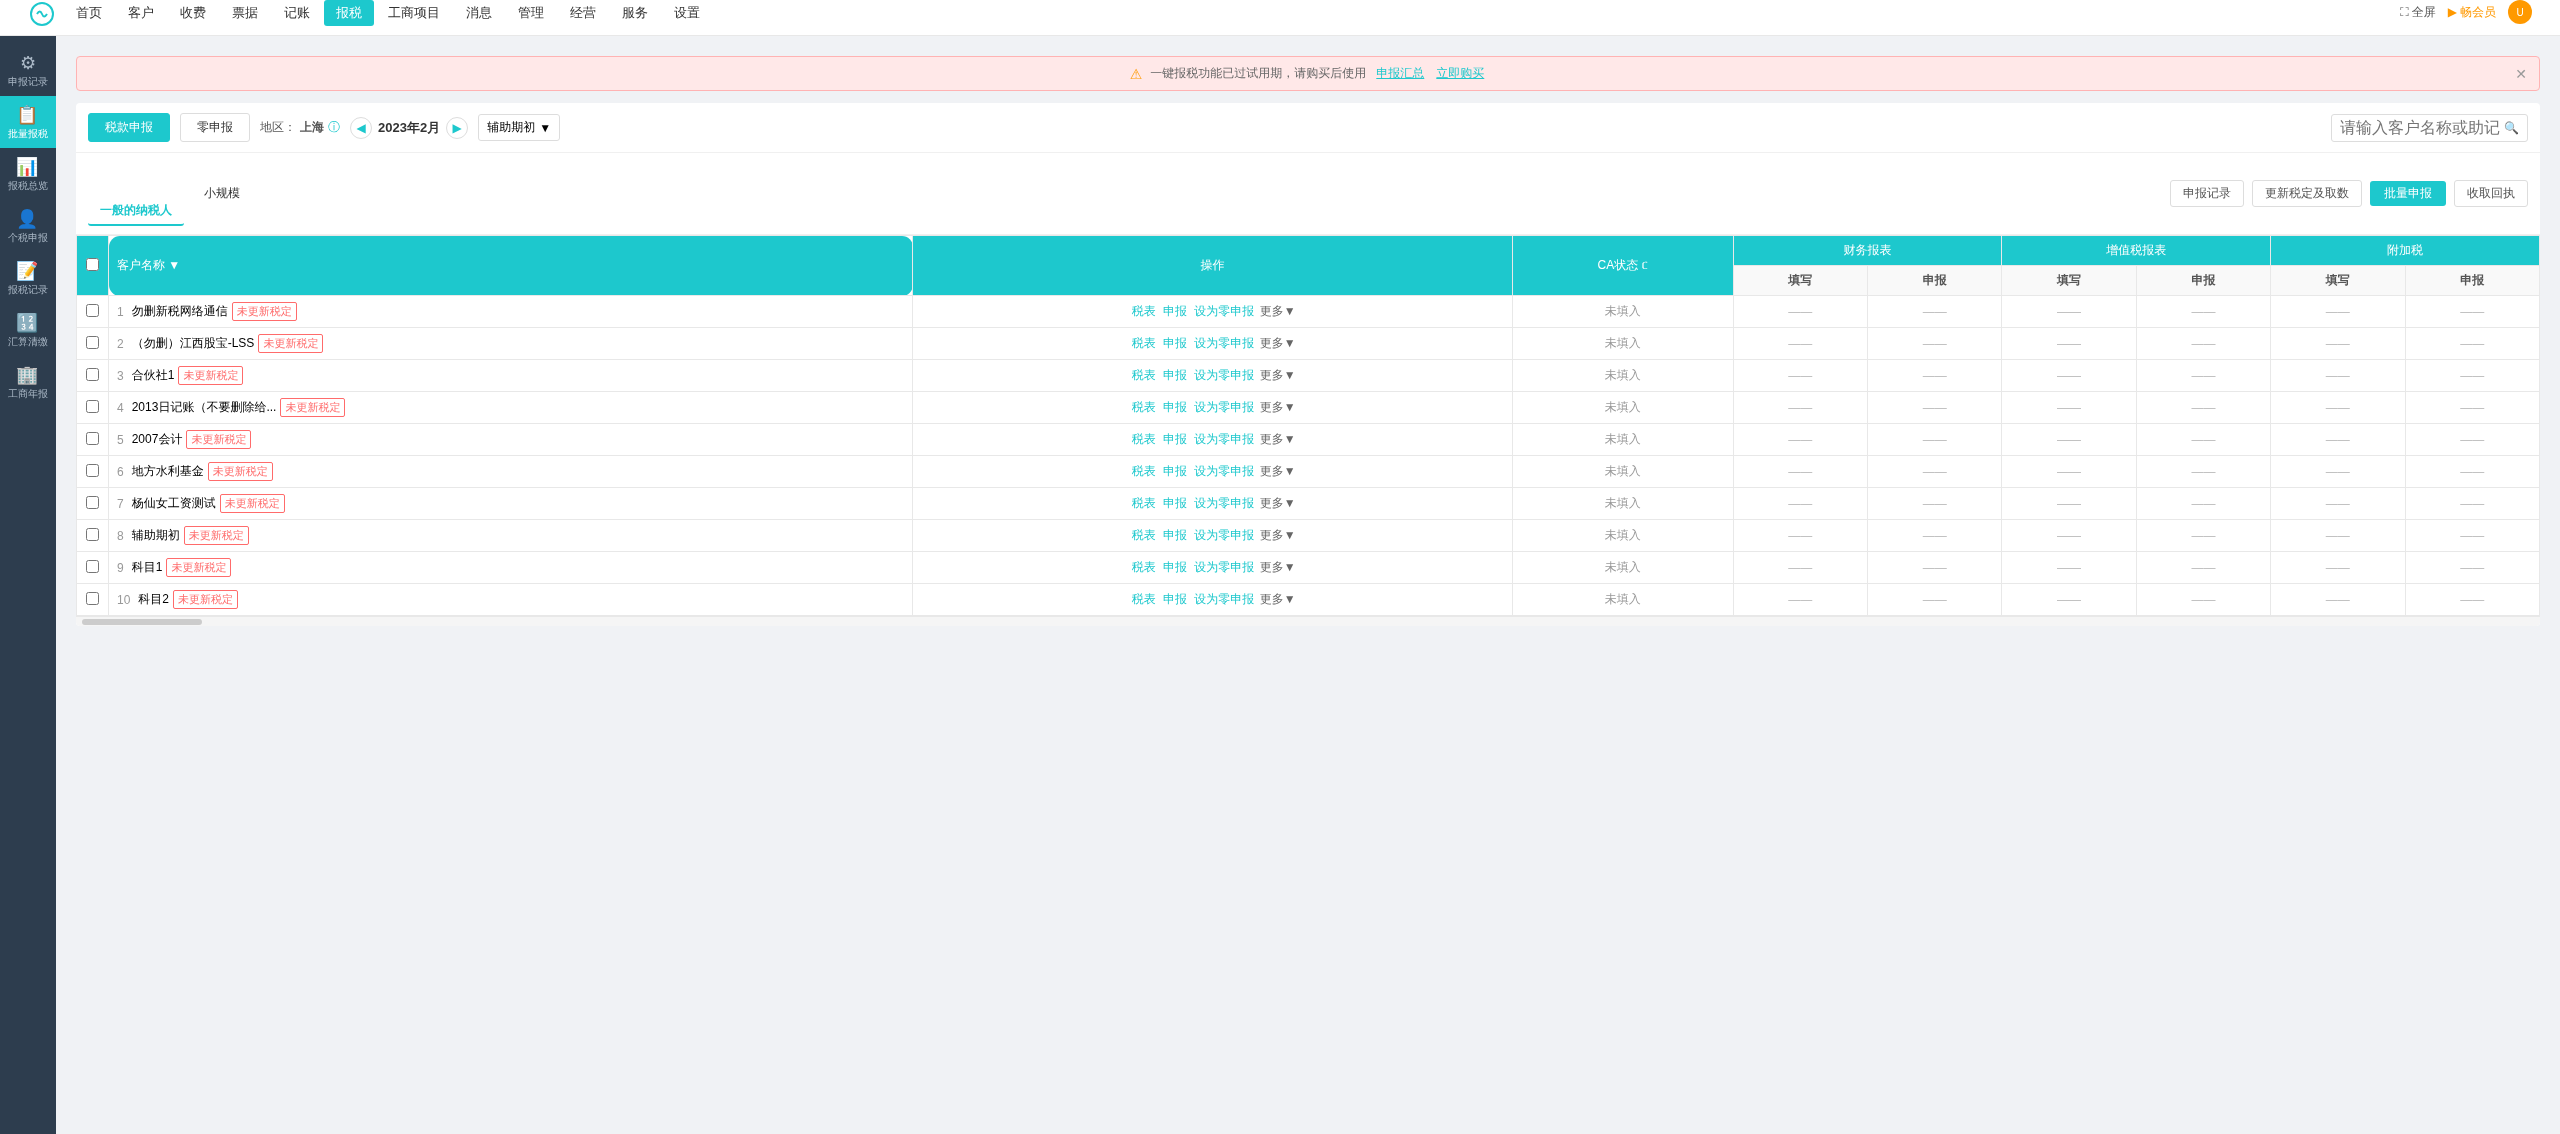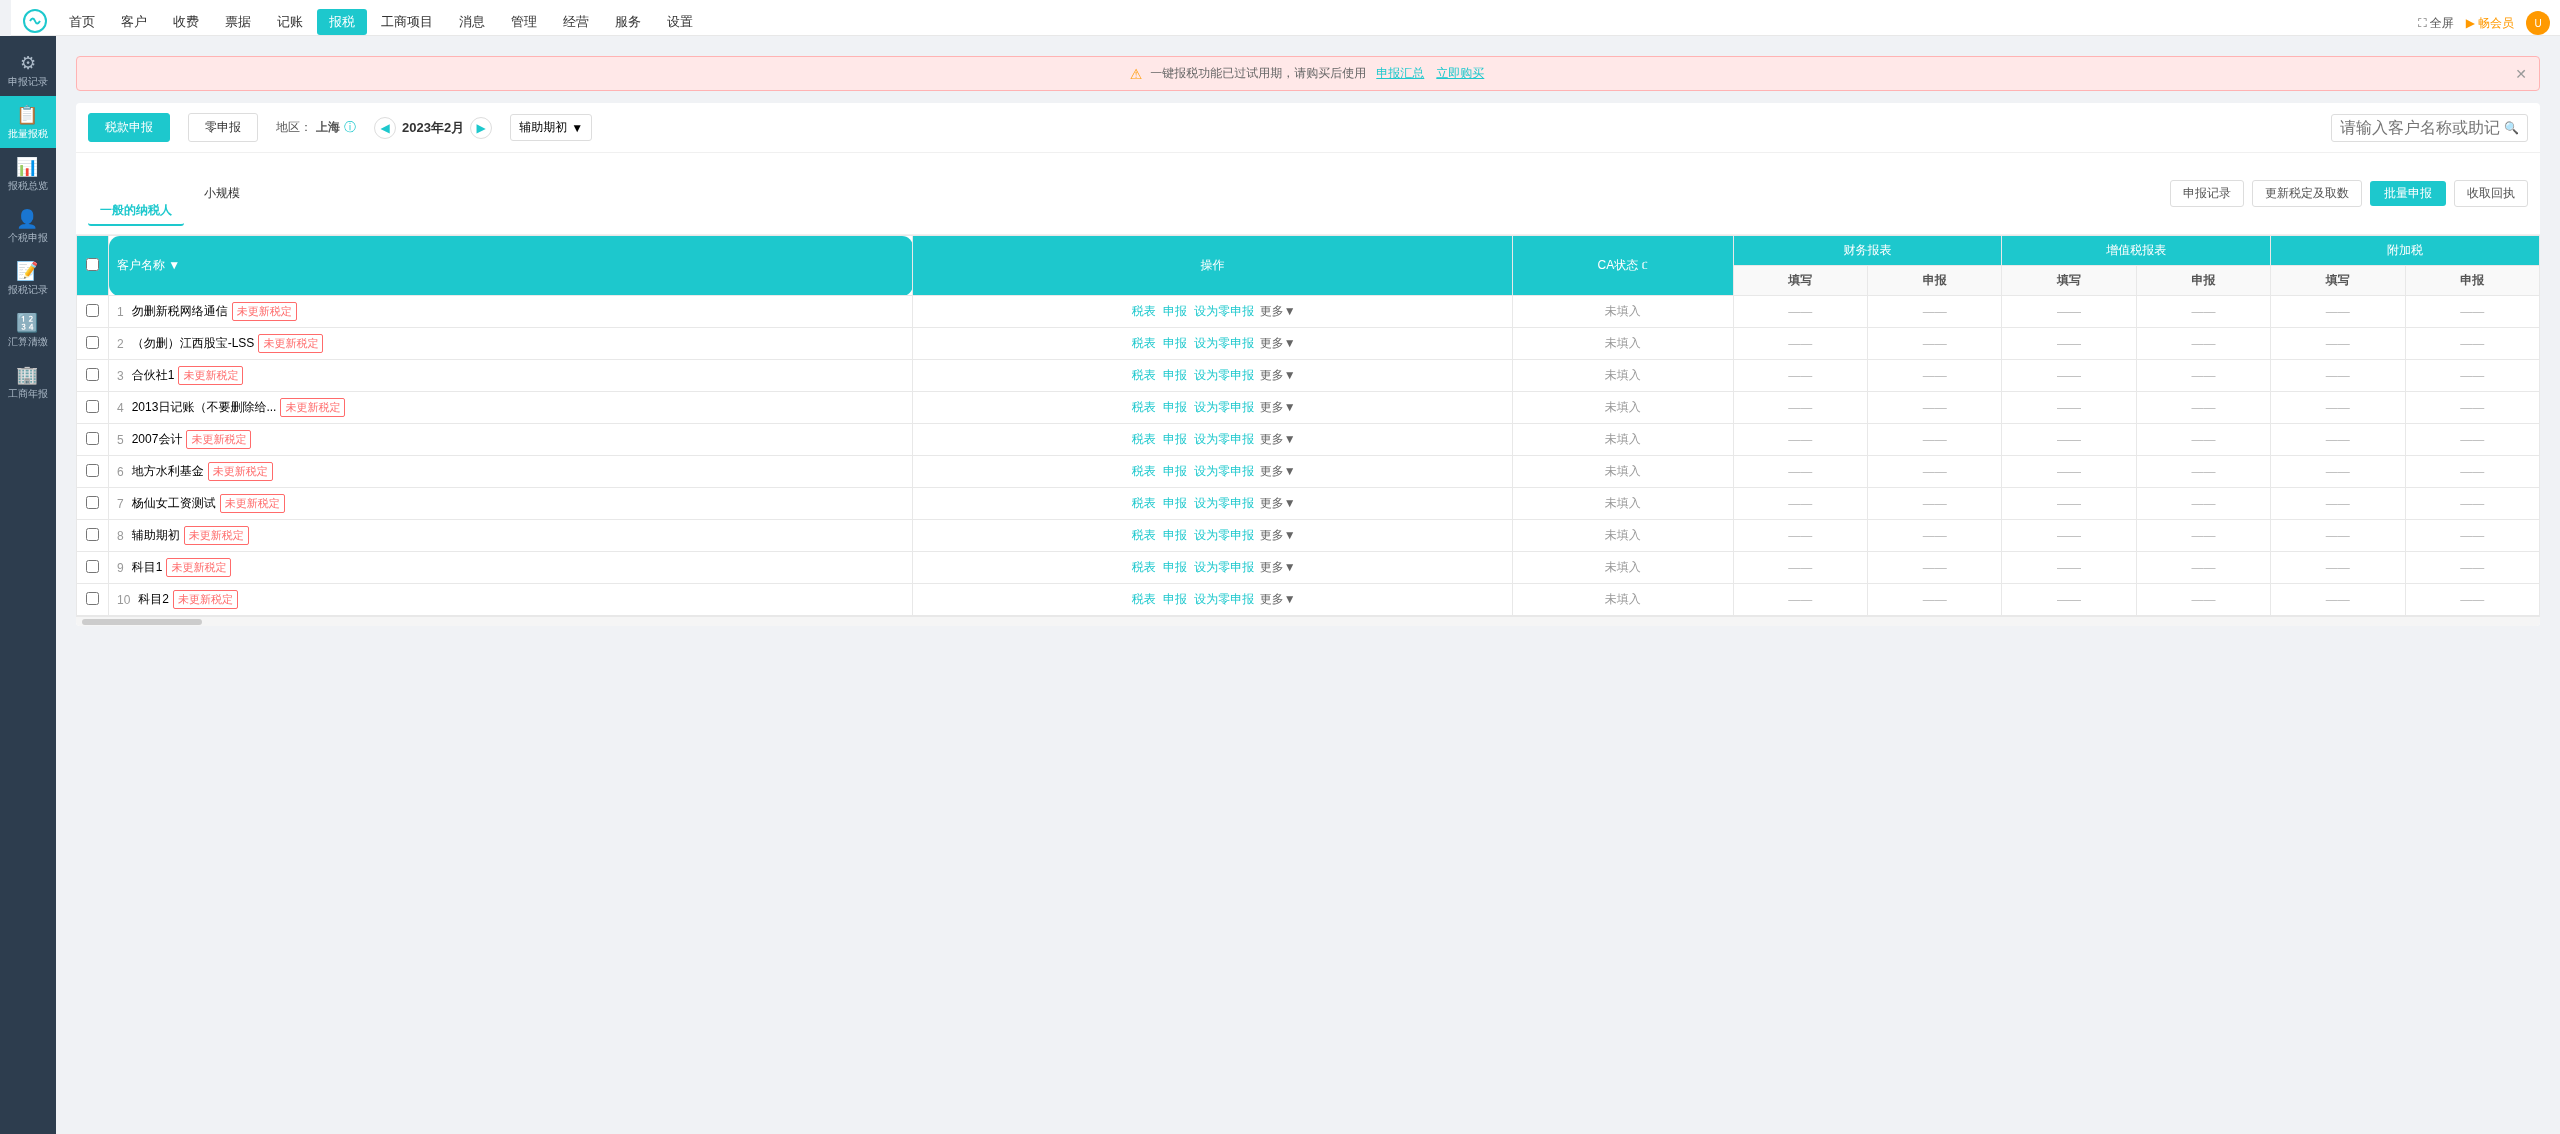--- a/index.html
+++ b/index.html
@@ -3,26 +3,25 @@
   <meta charset="utf-8">
   <style>
     * { box-sizing: border-box; margin: 0; padding: 0; }
     body { font-family: 'Microsoft YaHei', Arial, sans-serif; font-size: 12px; background: #f0f2f5; display: flex; flex-direction: column; height: 100vh; overflow: hidden; }
 
     
     .top-nav {
       background: #fff;
       height: 36px;
       display: flex;
-      align-items: flex-end;
-      padding: 0 10px;
+      align-items: flex-start;
+      padding: 0 28px;
       border-bottom: 1px solid #e8e8e8;
       position: relative;
       z-index: 100;
-      margin-left: 11px;
     }
     .top-nav .logo {
       width: 28px;
       height: 28px;
       margin-right: 8px;
       display: flex;
       align-items: center;
       justify-content: center;
     }
     .top-nav .logo svg { width: 24px; height: 24px; }
@@ -114,21 +113,21 @@
       background: #fff;
       border-radius: 4px;
       overflow: hidden;
     }
 
     
     .toolbar {
       padding: 10px 12px;
       display: flex;
       align-items: center;
-      gap: 18px;
+      gap: 10px;
       border-bottom: 1px solid #f0f0f0;
       flex-wrap: wrap;
     }
     .tab-btn {
       padding: 5px 16px;
       border-radius: 3px;
       border: 1px solid #ddd;
       background: #fff;
       cursor: pointer;
       font-size: 12px;

